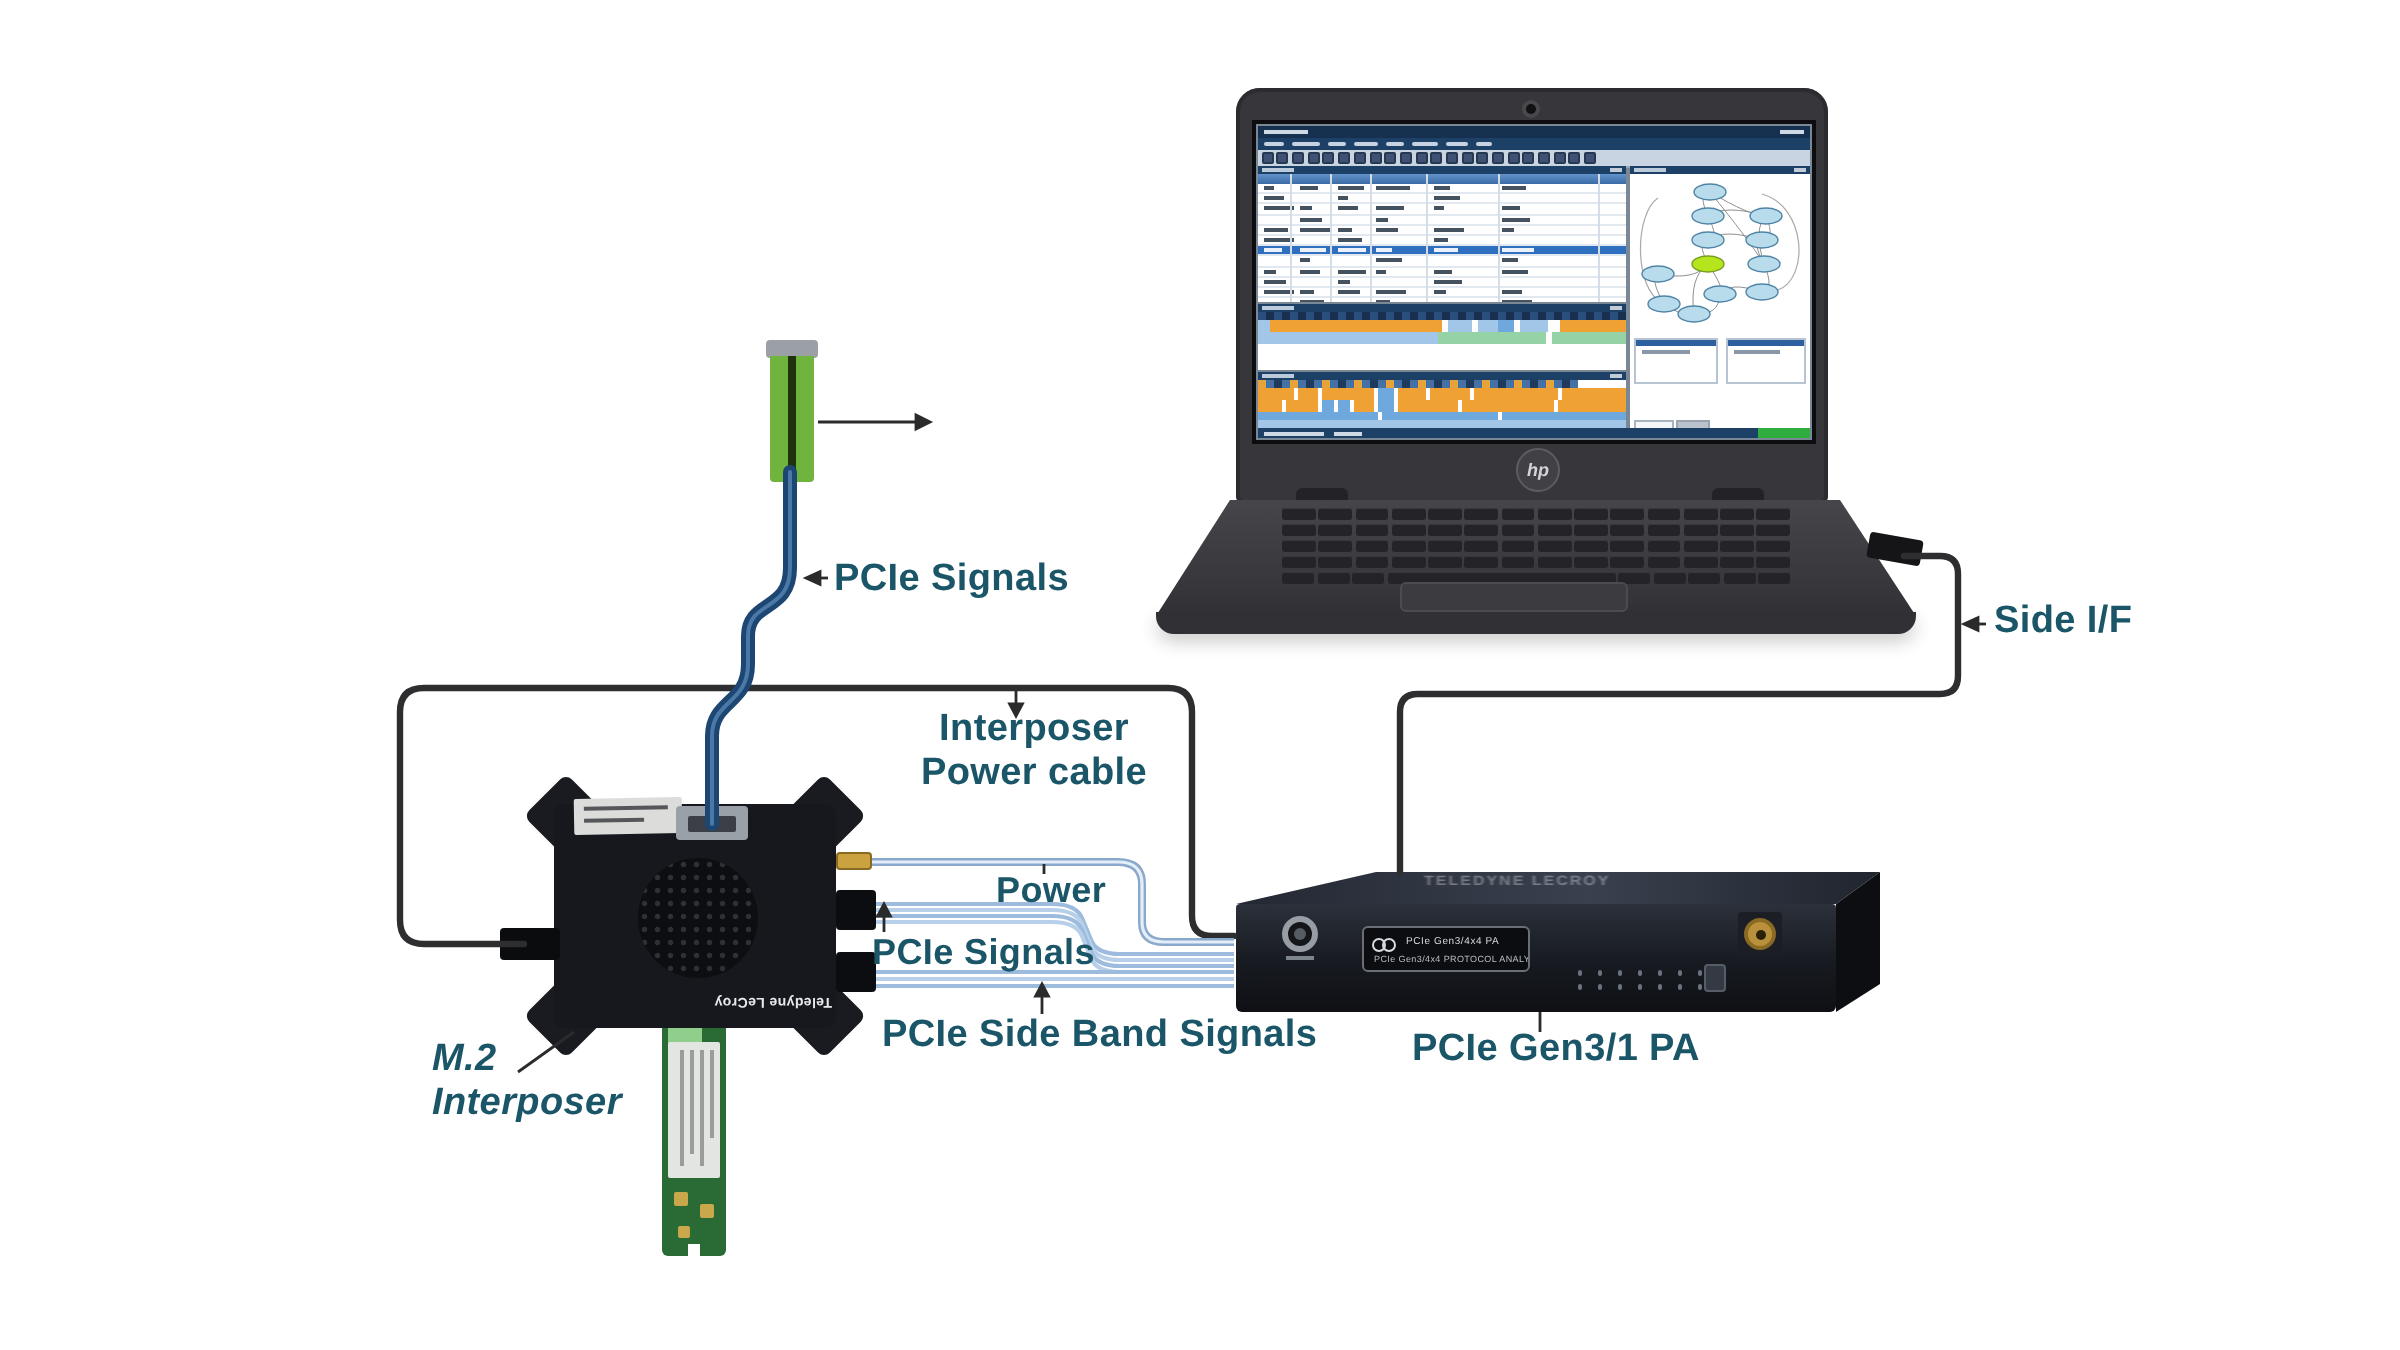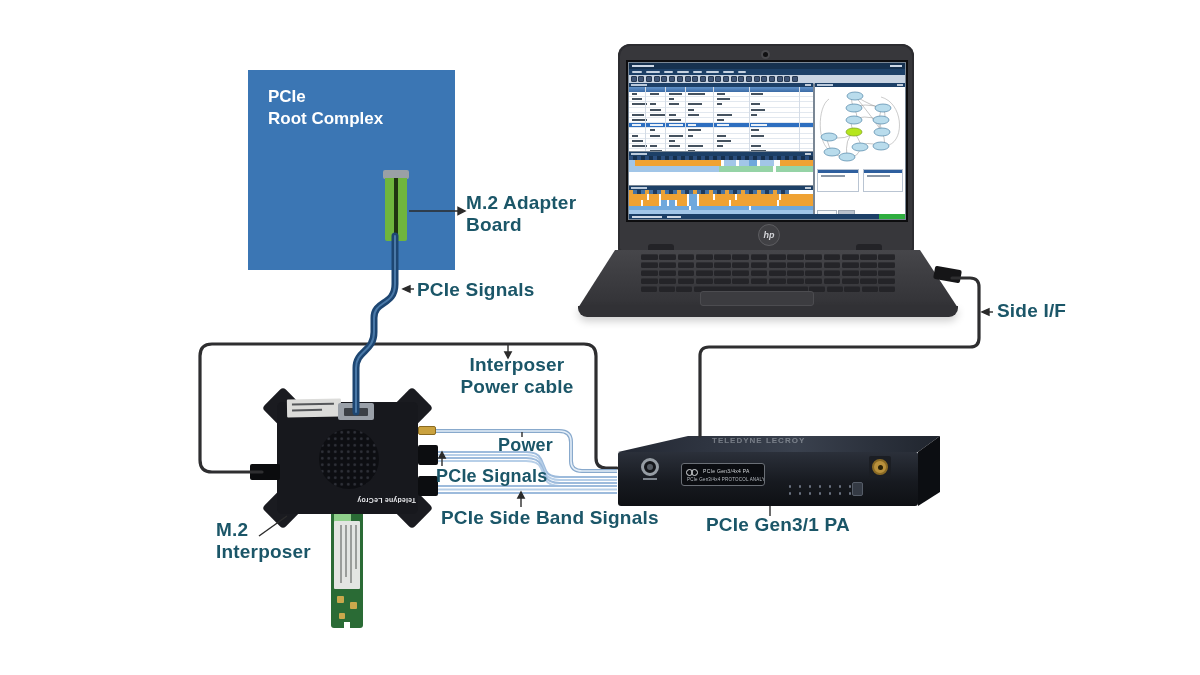--- a/index.html
+++ b/index.html
@@ -122,26 +122,20 @@
           border:2px solid #8a6a24;box-sizing:border-box;}
   .pa-sma i{position:absolute;left:3.5px;top:3.5px;width:5px;height:5px;border-radius:50%;background:#2a2208;}
 
   .overlay{position:absolute;left:0;top:0;pointer-events:none;}
 </style>
 </head>
 <body>
 
 <div class="stage">
 
-  <div class="rc-box">
-    <div class="rc-text">
-      <span>PCIe</span>
-      <span>Root Complex</span>
-    </div>
-  </div>
   <div class="adp-cap"></div>
   <div class="adp-green">
       <div class="adp-slot"></div>
     </div>
 
   <div class="lt-bezel">
     <div class="lt-cam"></div>
   </div>
   <div class="lt-screen"></div>
   <div class="hinge" style="left:648px;"></div>
@@ -716,28 +710,25 @@
         <polygon points="438.8,458 445.2,458 442,452"></polygon>
       <line x1="521" y1="497" x2="521" y2="507"></line>
         <polygon points="517.8,498 524.2,498 521,492"></polygon>
       <line x1="259" y1="536" x2="287" y2="516"></line>
       <line x1="770" y1="506" x2="770" y2="516"></line>
       <line x1="983" y1="312" x2="993" y2="312"></line>
         <polygon points="982,312 989,308.8 989,315.2"></polygon>
     </g>
   </svg>
 
-  <div class="dlabel" style="left:466px;top:192px;">
-    <span>M.2 Adapter</span><br><span>Board</span>
-  </div>
   <div class="dlabel" style="left:417px;top:279px;">PCIe Signals</div>
   <div class="dlabel" style="left:448px;top:354px;width:138px;text-align:center;">
     <span>Interposer</span><br><span>Power cable</span>
   </div>
   <div class="dlabel" style="left:498px;top:435px;font-size:18px;">Power</div>
   <div class="dlabel" style="left:436px;top:466px;font-size:18px;">PCIe Signals</div>
   <div class="dlabel" style="left:441px;top:507px;">PCIe Side Band Signals</div>
-  <div class="dlabel" style="left:216px;top:519px;">
+  <div class="dlabel" style="left:216px;top:519px;font-style:italic;">
     <span>M.2</span><br><span>Interposer</span>
   </div>
   <div class="dlabel" style="left:706px;top:514px;">PCIe Gen3/1 PA</div>
   <div class="dlabel" style="left:997px;top:300px;">Side I/F</div>
 </div>
 
 </body></html>

